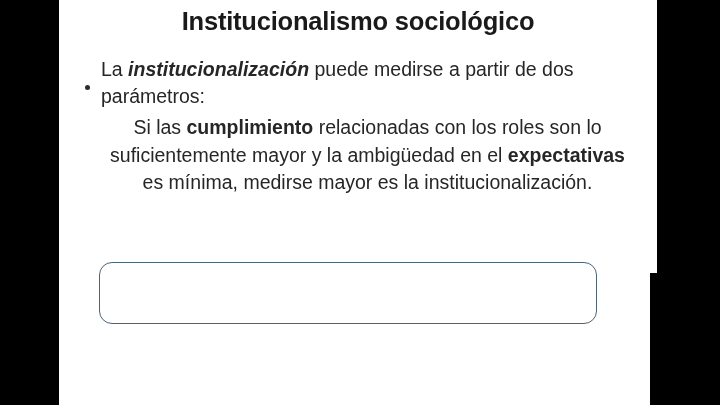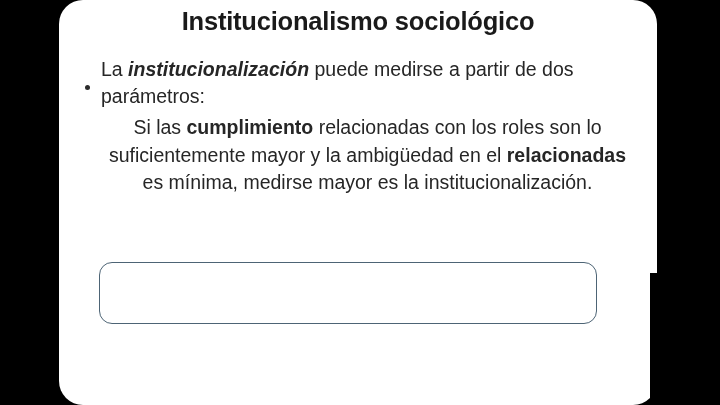--- a/index.html
+++ b/index.html
@@ -31,21 +31,20 @@
   }
 
   
   .slide {
     position: absolute;
     left: 59px;
     top: 0;
     width: 598px;
     height: 405px;
     background: #ffffff;
-    border-radius: 24px;
   }
   
   .slide-occluder {
     position: absolute;
     left: 650px;
     top: 273px;
     width: 70px;
     height: 132px;
     background: #000000;
   }
@@ -145,21 +144,21 @@
 
     <div class="slide-title">Institucionalismo sociológico</div>
 
     <div class="body-block">
 
       <div class="bullet-row">
         <span class="bullet-dot"></span>
         <span class="bullet-text"><span>La </span><i>institucionalización</i><span> puede medirse a partir de dos parámetros:</span></span>
       </div>
 
-      <div class="para-2"><span>Si las </span><b>cumplimiento</b><span> relacionadas con los roles son lo suficientemente mayor y la ambigüedad en el </span><b>relacionadas</b><span> es mínima, medirse mayor es la institucionalización.</span></div>
+      <div class="para-2"><span>Si las </span><b>cumplimiento</b><span> relacionadas con los roles son lo suficientemente mayor y la ambigüedad en el </span><b>expectativas</b><span> es mínima, medirse mayor es la institucionalización.</span></div>
 
     </div>
 
     <div class="round-rect"></div>
 
   </div>
 
   <div class="video-rail">
 
     

